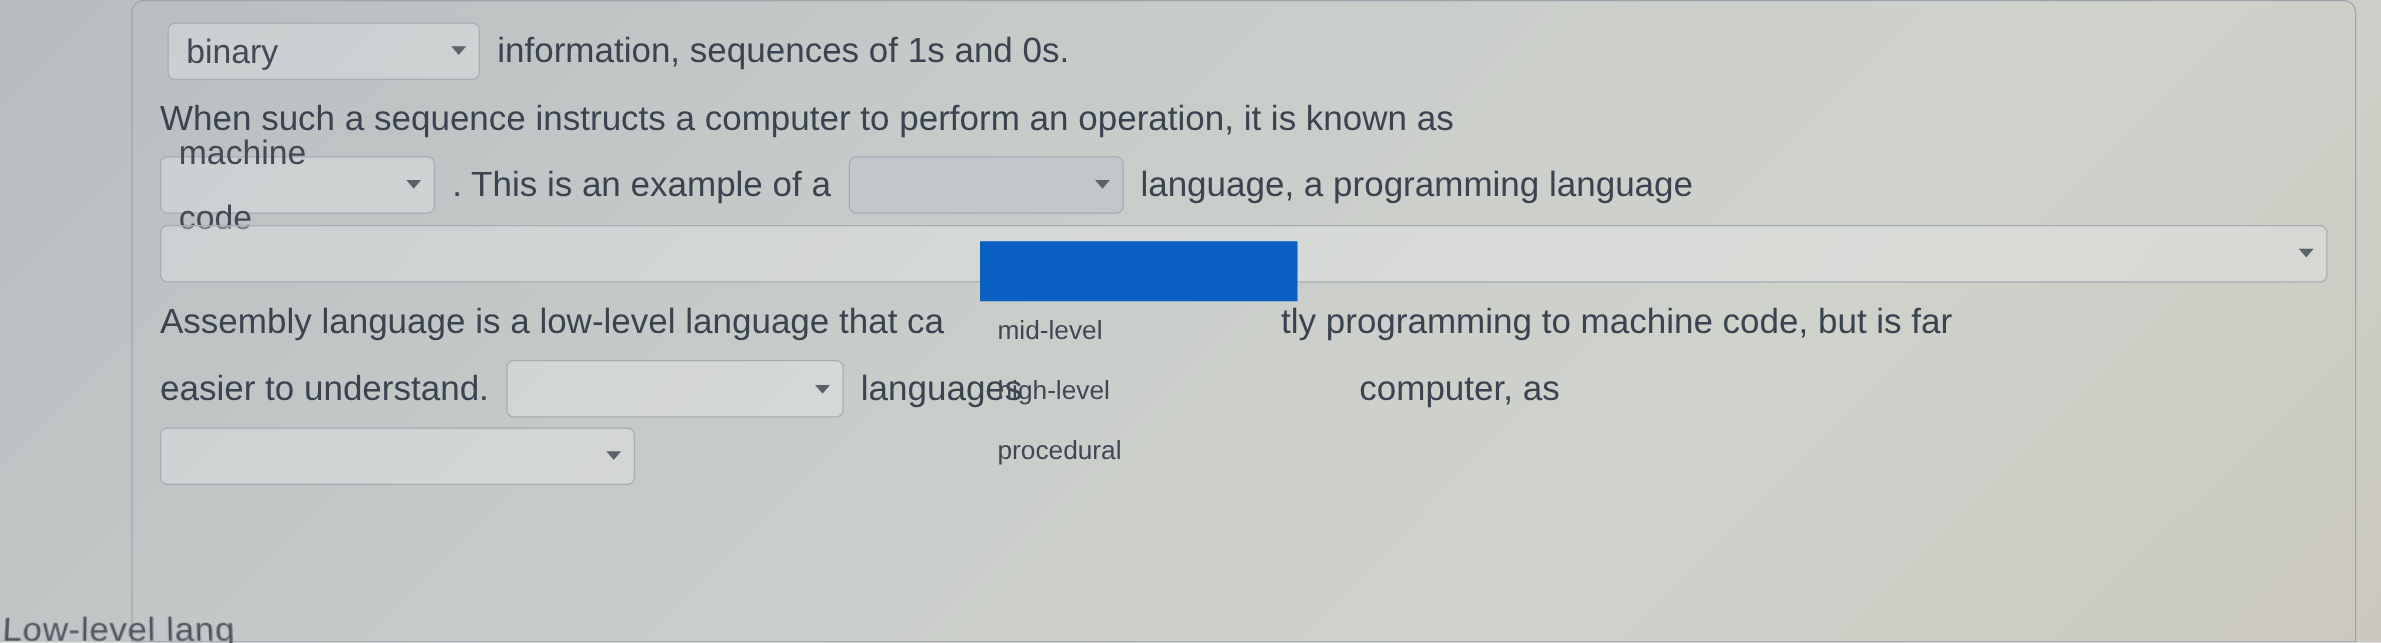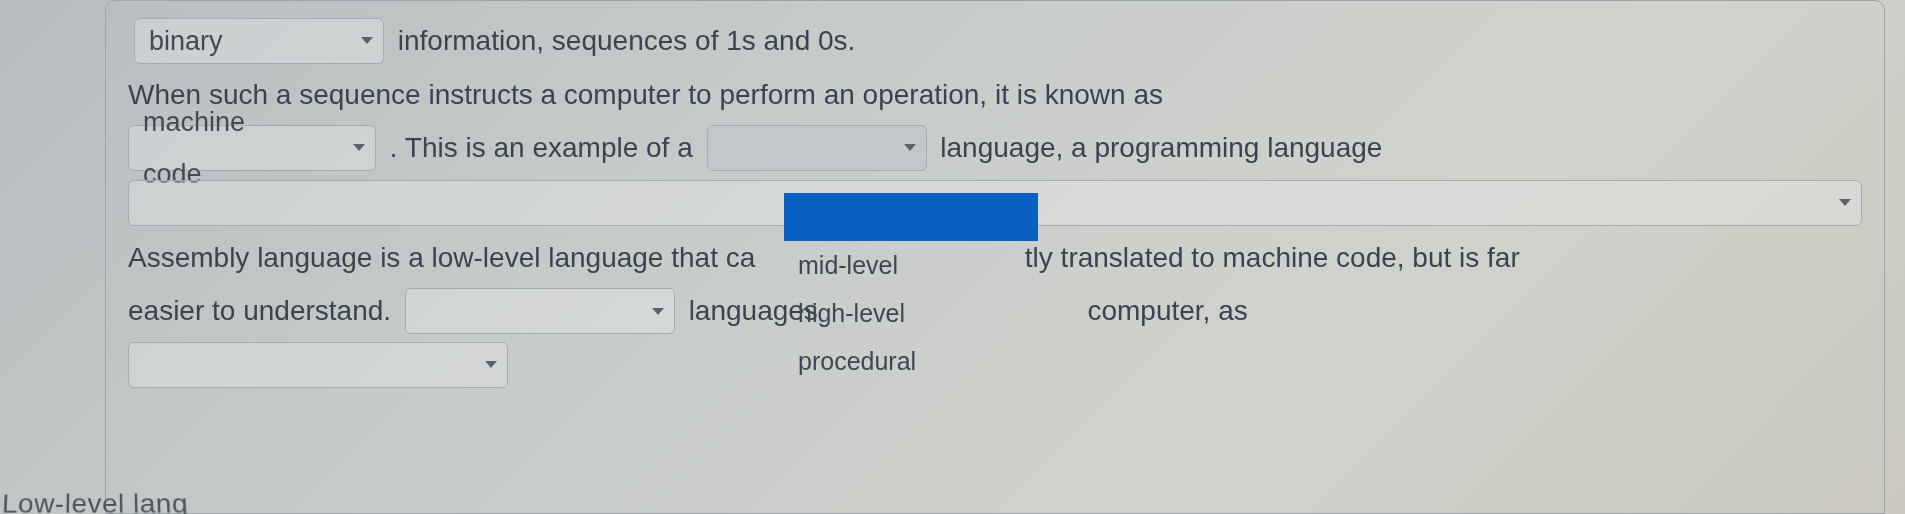--- a/index.html
+++ b/index.html
@@ -44,39 +44,39 @@
     gap: 32px;
   }
   .combo .caret {
     margin-left: 12px;
     width: 0; height: 0;
     border-left: 6px solid transparent;
     border-right: 6px solid transparent;
     border-top: 7px solid #5a626c;
   }
   .combo.w-med   { width: 250px; }
-  .combo.w-sm    { width: 248px; }
+  .combo.w-sm    { width: 220px; }
   .combo.w-open  { width: 220px; background:#c3c7cb; }
   .combo.w-lang  { width: 270px; }
   .combo.w-full  { display:flex; width:100%; max-width:1758px; }
   .combo.w-port  { width: 380px; }
 
   .row-break { display:block; height:0; }
 
   .full-row { margin: 6px 0 4px 0; }
 
   
   .dropdown {
     position: absolute;
     left: 678px;
     top: 192px;
     width: 254px;
     background: transparent;
     z-index: 50;
-    font-size: 25px;
+    font-size: 21px;
     color: #3e4753;
   }
   .dropdown .opt {
     height: 48px;
     line-height: 48px;
     padding: 0 14px;
     background: rgba(214,216,216,0.0);
     cursor: pointer;
   }
   .dropdown .opt.selected {
@@ -128,21 +128,21 @@
   <div class="full-row">
     <span class="combo w-full" style="margin-left:0;margin-right:0">
       <span></span>
       <span class="caret"></span>
     </span>
   </div>
 
   
   <span class="txt">Assembly language is a low-level language that ca</span>
   <span class="txt" style="display:inline-block;width:254px"></span>
-  <span class="txt">tly translated to machine code, but is far</span>
+  <span class="txt">tly programming to machine code, but is far</span>
   <span class="row-break"></span>
 
   
   <span class="txt">easier to understand.</span>
   <span class="combo w-lang">
     <span></span>
     <span class="caret"></span>
   </span>
   <span class="txt">languages</span>
   <span class="txt" style="display:inline-block;width:254px"></span>

